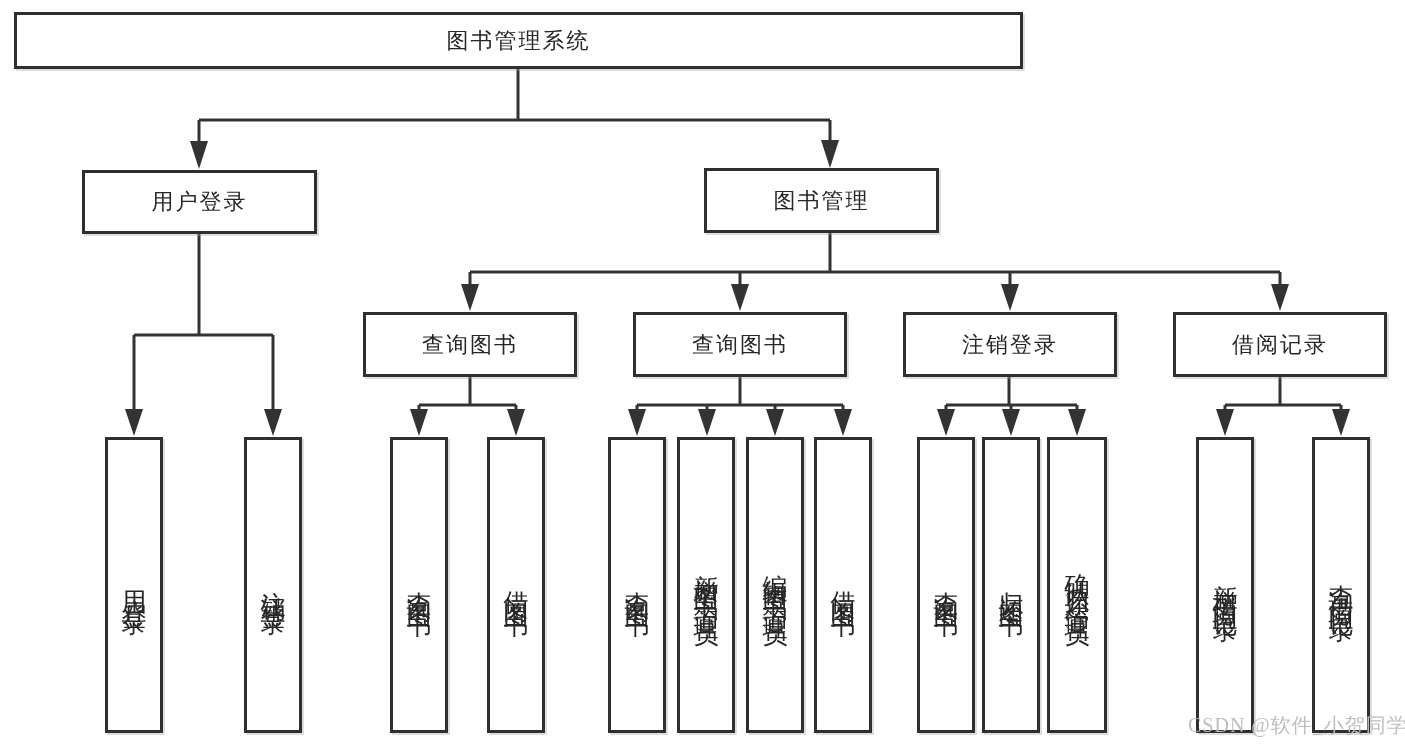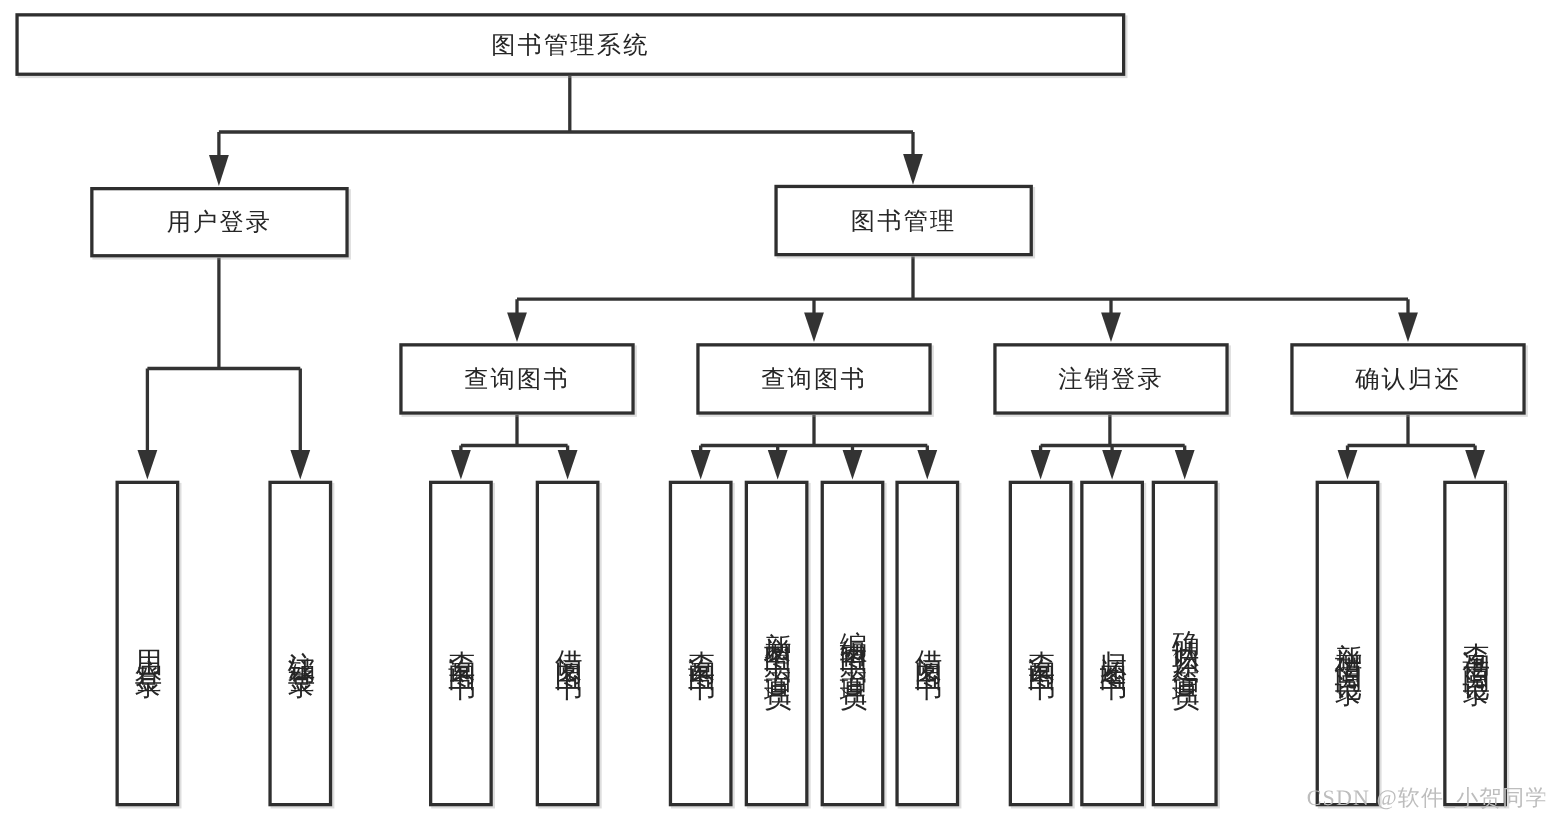--- a/index.html
+++ b/index.html
@@ -117,21 +117,21 @@
   <div class="node l3 l3-0">
     <span class="hlabel">查询图书</span>
   </div>
   <div class="node l3 l3-1">
     <span class="hlabel">查询图书</span>
   </div>
   <div class="node l3 l3-2">
     <span class="hlabel">注销登录</span>
   </div>
   <div class="node l3 l3-3">
-    <span class="hlabel">确认归还</span>
+    <span class="hlabel">借阅记录</span>
   </div>
 
   <div class="node leaf" style="left:105px">
     <span class="vlabel">用户登录</span>
   </div>
   <div class="node leaf" style="left:244px">
     <span class="vlabel">注销登录</span>
   </div>
 
   <div class="node leaf" style="left:390px">

